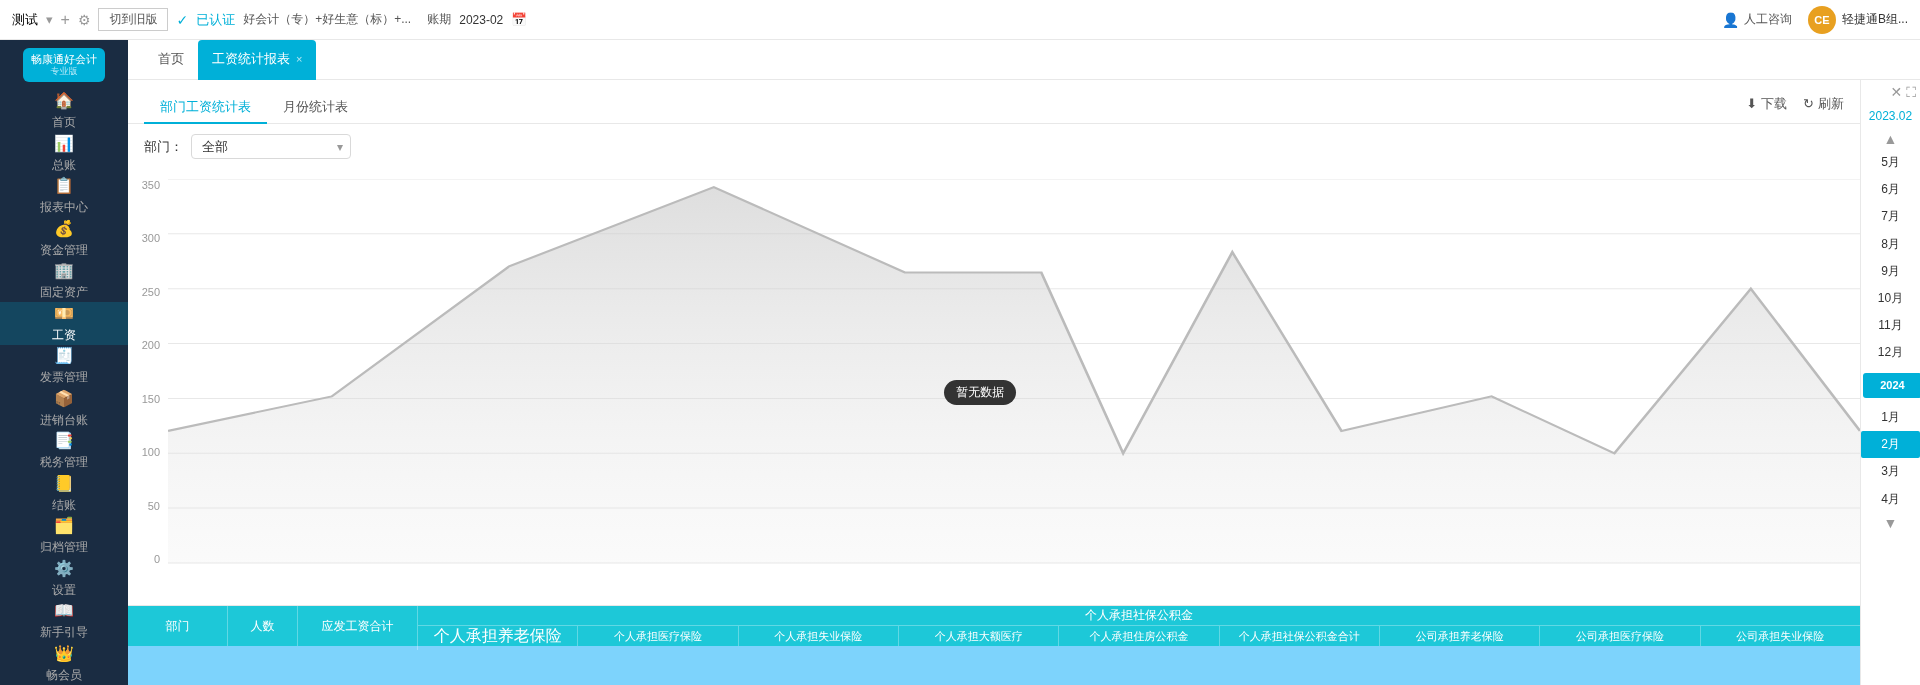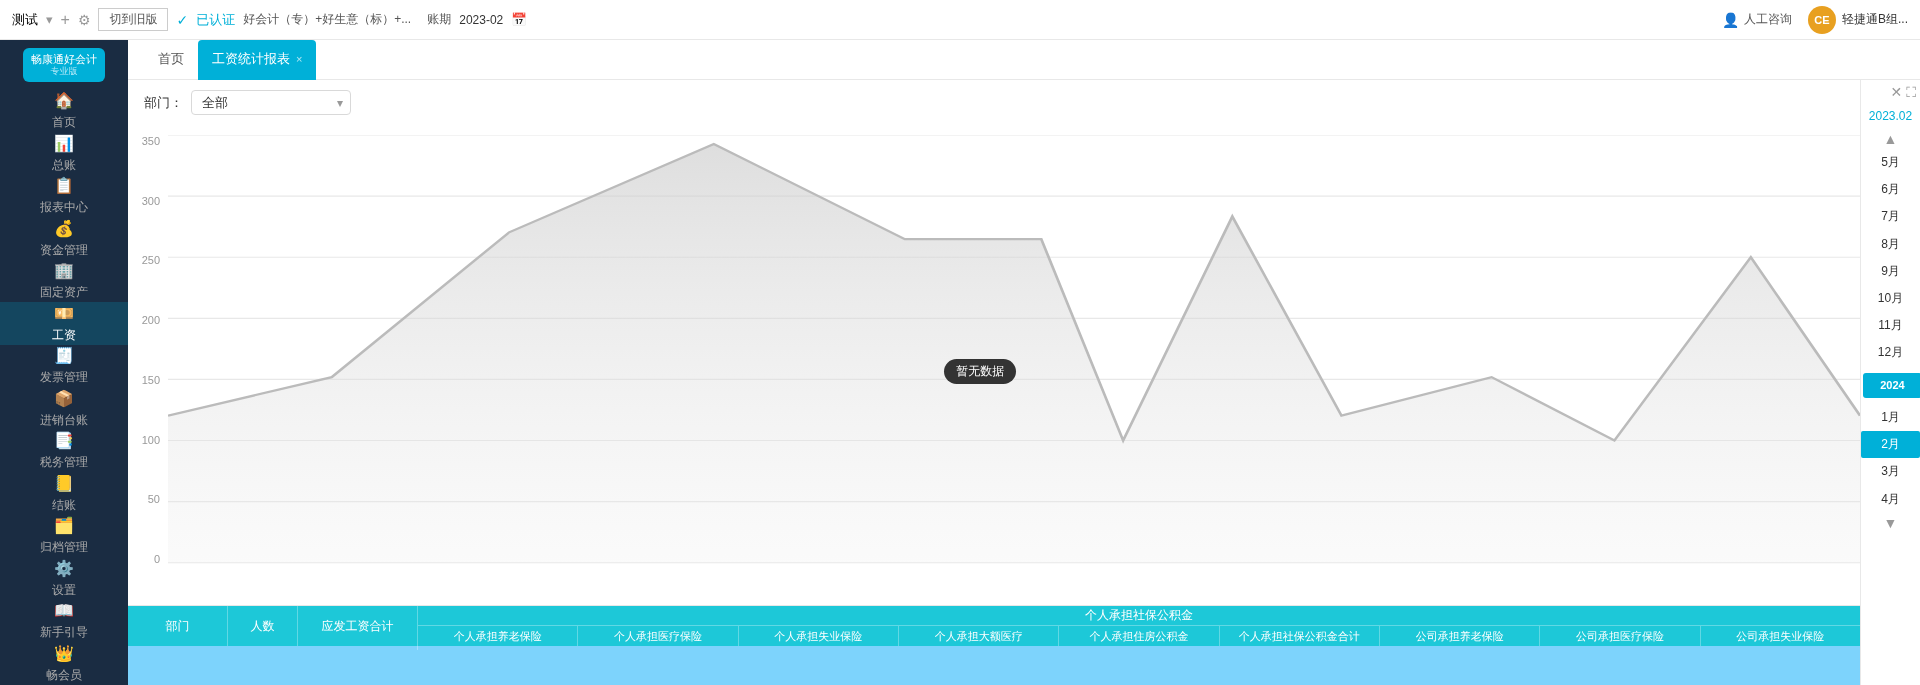--- a/index.html
+++ b/index.html
@@ -249,20 +249,38 @@
       </div>
       <div class="tab-item active">
         <span>工资统计报表</span>
         <span class="tab-close">×</span>
       </div>
     </div>
 
     <div class="page-content">
       <div class="page-inner">
 
+        <div class="sub-tabs">
+          <div class="sub-tab active">
+            <span>部门工资统计表</span>
+          </div>
+          <div class="sub-tab">
+            <span>月份统计表</span>
+          </div>
+          <div style="margin-left:auto;display:flex;align-items:center;gap:16px;padding-bottom:8px;">
+            <div class="toolbar-btn">
+              <span>⬇</span>
+              <span>下载</span>
+            </div>
+            <div class="toolbar-btn">
+              <span>↻</span>
+              <span>刷新</span>
+            </div>
+          </div>
+        </div>
 
         <div class="toolbar">
           <div class="toolbar-left">
             <span class="dept-label">部门：</span>
             <div class="select-wrapper">
               <select class="dept-select">
                 <option>全部</option>
               </select>
             </div>
           </div>
@@ -320,21 +338,21 @@
             </div>
             <div class="th" style="width:120px;height:48px;">
               <span>应发工资合计</span>
             </div>
 
             <div style="display:flex;flex-direction:column;flex:1;">
               <div style="background:#1dc8d8;color:#fff;font-size:12px;text-align:center;border-bottom:1px solid rgba(255,255,255,0.3);padding:2px;height:20px;display:flex;align-items:center;justify-content:center;">
                 <span>个人承担社保公积金</span>
               </div>
               <div style="display:flex;flex:1;">
-                <div class="th" style="flex:1;height:20px;font-size:11px;">
+                <div class="th" style="flex:1;height:20px;font-size:16px;">
                   <span>个人承担养老保险</span>
                 </div>
                 <div class="th" style="flex:1;height:20px;font-size:11px;">
                   <span>个人承担医疗保险</span>
                 </div>
                 <div class="th" style="flex:1;height:20px;font-size:11px;">
                   <span>个人承担失业保险</span>
                 </div>
                 <div class="th" style="flex:1;height:20px;font-size:11px;font-family:Liberation Mono, monospace;">
                   <span>个人承担大额医疗</span>

